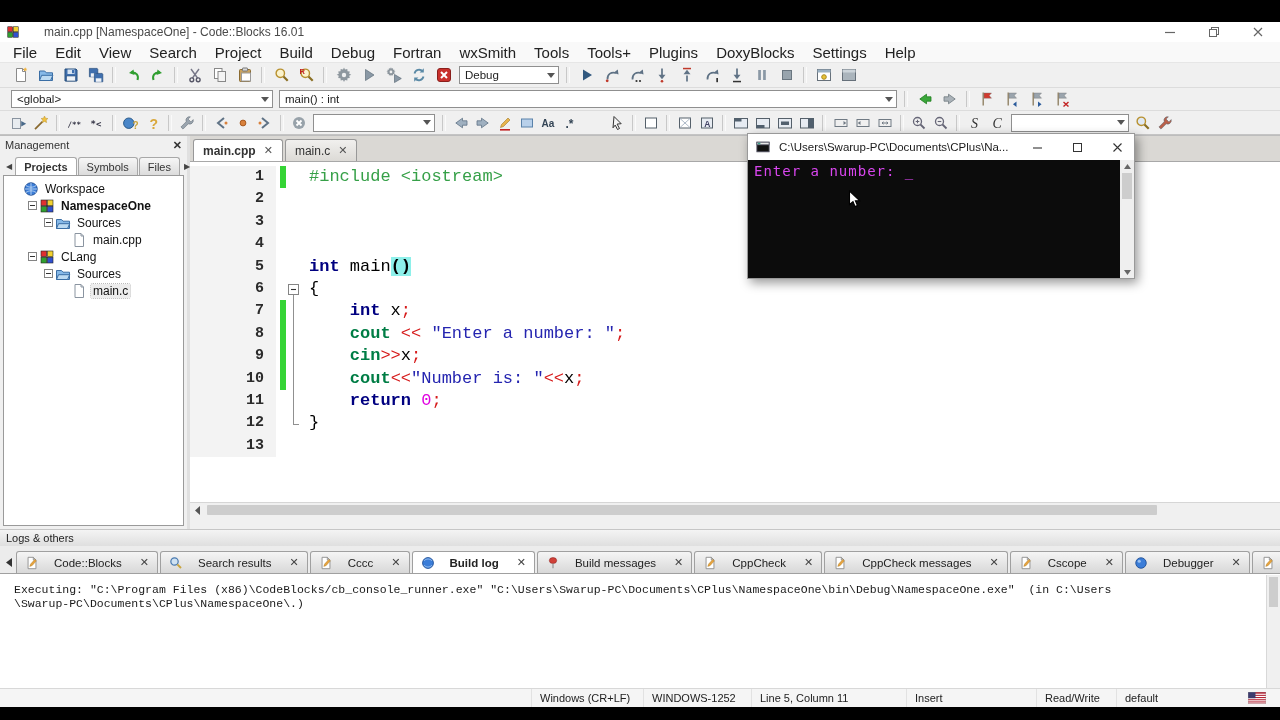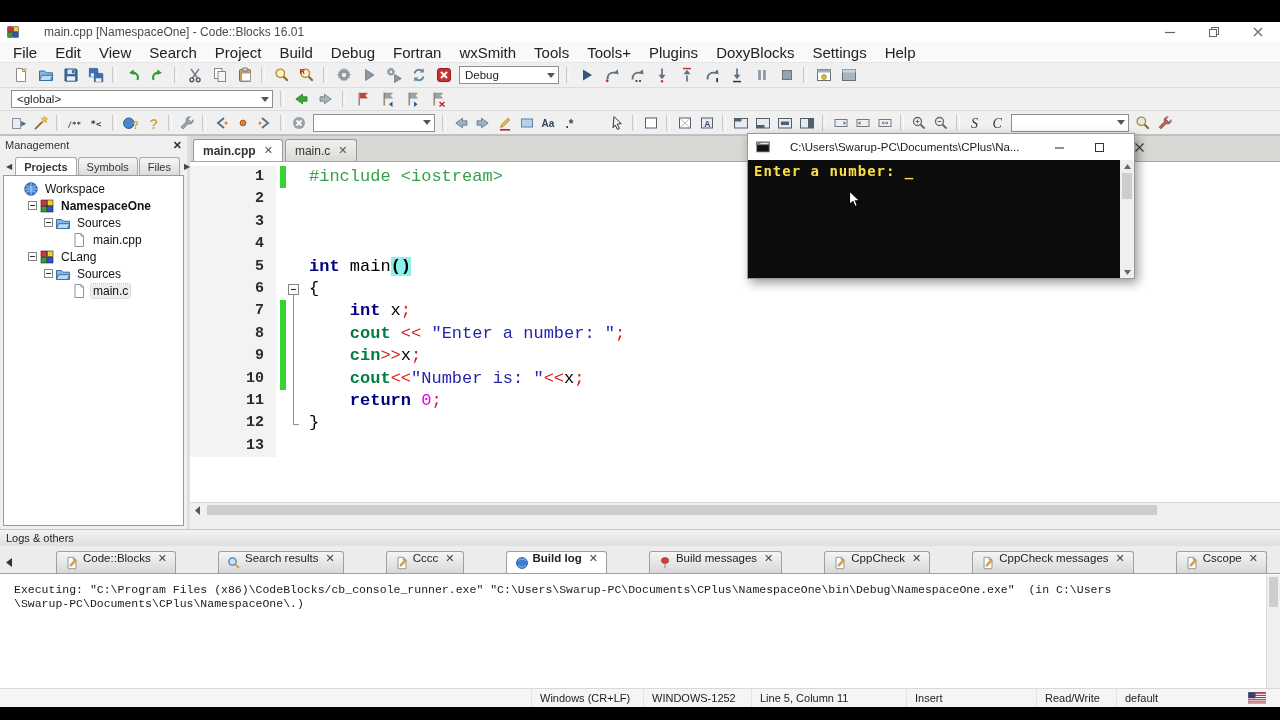--- a/index.html
+++ b/index.html
@@ -76,41 +76,41 @@
   .tk-id{color:#000;}
   .tk-hl{background:#8ef0ea;color:#000;font-weight:bold;}
   .hscroll{height:14px;background:#f0f0f0;display:flex;align-items:center;border-top:1px solid #d6d6d6;}
   .hs-arrow{width:15px;height:14px;display:flex;align-items:center;justify-content:center;color:#555;}
   .hs-thumb{height:10px;background:#cdcdcd;width:950px;margin-left:2px;border-radius:1px;}
   .edstrip{height:12px;background:#f0f0f0;}
 
   
   .console{position:absolute;left:747px;top:-3px;width:388px;height:146px;background:#fff;border:1px solid #999;
            box-shadow:3px 4px 10px rgba(0,0,0,.4);z-index:30;display:flex;flex-direction:column;box-sizing:border-box;}
-  .con-title{height:26px;display:flex;align-items:center;padding-left:8px;gap:20px;background:#fff;flex:none;}
+  .con-title{height:26px;display:flex;align-items:center;padding-left:8px;gap:9px;background:#fff;flex:none;}
   .con-title-text{font-size:11.5px;color:#1a1a1a;white-space:nowrap;}
   .con-btns{margin-left:auto;display:flex;height:100%;}
   .con-btn{width:40px;display:flex;align-items:center;justify-content:center;color:#333;}
   .con-body{flex:1;display:flex;background:#0c0c0c;position:relative;min-height:0;}
   .con-textarea{flex:1;padding:2px 0 0 6px;}
-  .con-text{font-family:"DejaVu Sans Mono",monospace;font-size:14px;font-weight:bold;color:#fde047;letter-spacing:1px;white-space:pre;}
+  .con-text{font-family:"DejaVu Sans Mono",monospace;font-size:14px;font-weight:normal;color:#d946ef;letter-spacing:1px;white-space:pre;}
   .con-pointer{position:absolute;left:100px;top:30px;}
   .con-scroll{width:14px;background:#efefef;display:flex;flex-direction:column;align-items:center;flex:none;}
   .con-sthumb{width:10px;height:26px;background:#cdcdcd;margin-top:1px;}
   .con-sarrow{height:12px;display:flex;align-items:center;justify-content:center;color:#555;}
   .con-sspace{flex:1;}
 
   
   .logshdr{height:16px;background:linear-gradient(#f4f4f4,#dfdfdf);font-size:11px;color:#222;
            padding-left:6px;display:flex;align-items:center;border-top:1px solid #c6c6c6;}
   .logtabs{height:27px;display:flex;align-items:flex-end;padding:0 2px;background:#ececec;overflow:hidden;}
   .ltabscroll{width:14px;display:flex;align-items:center;justify-content:center;padding-bottom:6px;color:#333;flex:none;}
-  .ltab{display:flex;gap:4px;font-size:11.5px;padding:0 8px;height:21px;flex:none;
+  .ltab{display:flex;align-items:center;gap:15px;font-size:11.5px;padding:0 8px;height:21px;flex:none;
         border:1px solid #a0a0a0;border-bottom:none;border-radius:3px 3px 0 0;
-        background:linear-gradient(#f5f5f5,#d8d8d8);color:#222;margin-right:2px;margin-left:40px;}
+        background:linear-gradient(#f5f5f5,#d8d8d8);color:#222;margin-right:2px;}
   .ltab.active{background:#fff;font-weight:bold;}
   .ltab .tclose{color:#444;font-size:11px;margin-left:3px;font-weight:normal;}
   .logbody{height:115px;background:#fff;border-top:1px solid #a0a0a0;position:relative;
            font-family:"Liberation Mono",monospace;font-size:11.5px;color:#1a1a1a;
            padding:9px 0 0 14px;line-height:13.5px;box-sizing:border-box;}
   .logline{white-space:pre;}
   .logline.gap{margin-bottom:7px;}
   .logscroll{position:absolute;right:0;top:1px;bottom:0;width:13px;background:#f0f0f0;border-left:1px solid #d8d8d8;}
   .logsthumb{width:9px;height:30px;background:#cdcdcd;margin:2px auto 0 auto;}
 
@@ -429,20 +429,28 @@
             <svg viewBox="0 0 16 16" width="16" height="16">
               <rect x="1.5" y="2.5" width="13" height="11" fill="#aab4bc" stroke="#66707a"></rect>
               <rect x="1.5" y="2.5" width="13" height="3" fill="#ccd4da"></rect>
             </svg>
           </span>
         </span>
       </div>
     <div class="tb tb2" id="tb2">
         <div class="tbcombo" style="width: 262px;">
           <span class="cb-val">&lt;global&gt;</span>
+          <span class="cb-arrow">
+            <svg width="8" height="5" viewBox="0 0 8 5">
+              <path d="M0 0h8L4 5z" fill="#555"></path>
+            </svg>
+          </span>
+        </div>
+        <div class="tbcombo" style="width: 618px;">
+          <span class="cb-val">main() : int</span>
           <span class="cb-arrow">
             <svg width="8" height="5" viewBox="0 0 8 5">
               <path d="M0 0h8L4 5z" fill="#555"></path>
             </svg>
           </span>
         </div>
         <span class="tbsep"></span>
         <span class="tbtn">
           <span class="ticon">
             <svg viewBox="0 0 16 16" width="16" height="16">

